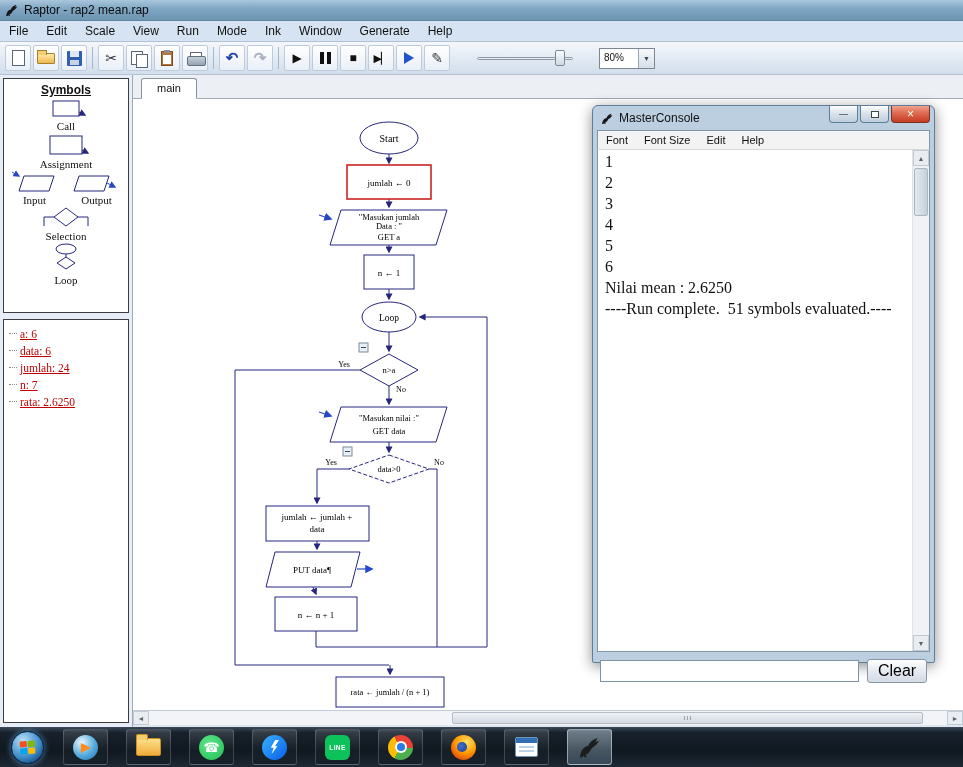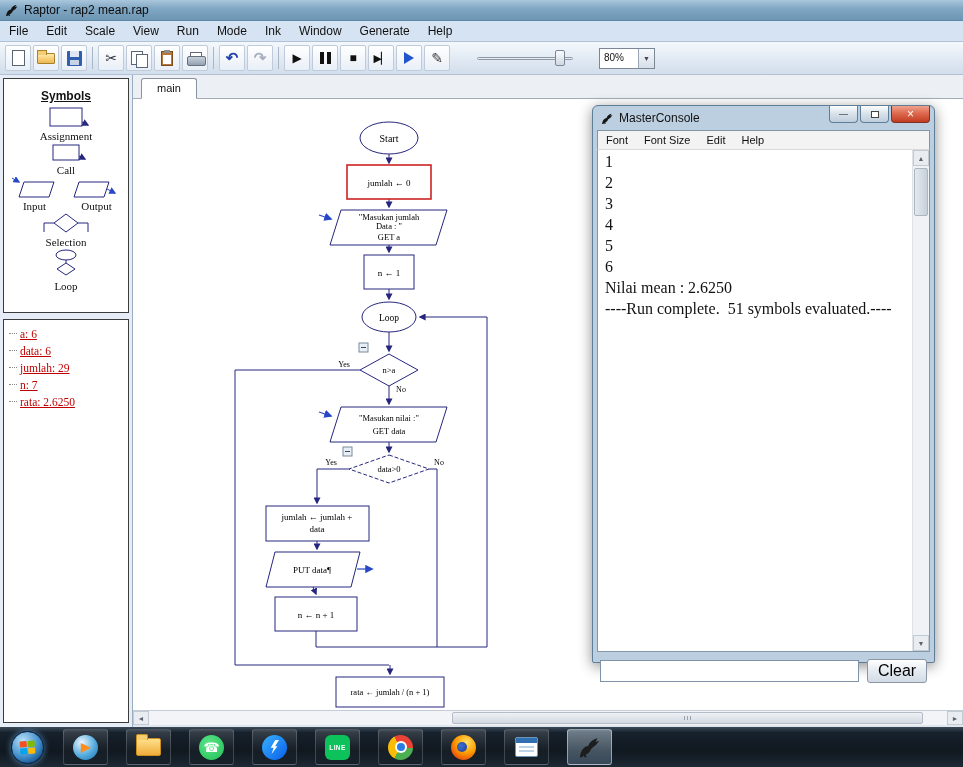--- a/index.html
+++ b/index.html
@@ -53,21 +53,21 @@
   .slider { width:96px; height:20px; margin:0 10px 0 26px; position:relative; }
   .slider .groove { position:absolute; left:0; right:0; top:9px; height:3px; background:#e9edf2; border:1px solid #8e99a8; border-radius:2px; }
   .slider .thumb { position:absolute; left:78px; top:2px; width:10px; height:16px; background:linear-gradient(#fbfcfe,#cfd8e2); border:1px solid #7b8794; border-radius:2px; }
   .combo { width:56px; height:21px; display:flex; border:1px solid #7b8794; background:#fff; margin-left:16px; }
   .combo .val { flex:1; font-size:10px; padding:3px 0 0 4px; }
   .combo .drop { width:16px; background:linear-gradient(#f6f9fc,#d6dfe9); border-left:1px solid #9aa6b4; font-size:7px; color:#445; display:flex; align-items:center; justify-content:center; }
 
   
   .sidebar { position:absolute; left:0; top:75px; width:133px; height:652px; background:#e6edf6; border-right:1px solid #9aacc0; padding:3px; }
   .panel { background:#fff; border:1px solid #3c3c3c; }
-  .sym-panel { height:235px; text-align:center; padding-top:10px; overflow:hidden; }
+  .sym-panel { height:235px; text-align:center; padding-top:4px; overflow:hidden; }
   .sym-title { font-weight:bold; text-decoration:underline; font-size:12px; margin-bottom:1px; }
   .sym { display:block; margin:0 auto; }
   .sym-label { font-family:"Liberation Serif",serif; font-size:11px; line-height:12px; }
   .sym-duo { display:flex; justify-content:space-around; }
   .watch-panel { margin-top:6px; height:404px; padding:5px 2px; }
   .watch-item { font-family:"Liberation Serif",serif; font-size:11.5px; color:#c00000; padding:2.5px 0 2.5px 3px; display:flex; align-items:center; text-align:left;text-decoration:underline; }
   .tw { width:8px; border-top:1px dotted #8a8a8a; margin-right:3px; flex:none; }
 
   
   .main-col { position:absolute; left:133px; top:75px; width:830px; height:652px; }
@@ -241,32 +241,32 @@
       <span class="drop">
           <span>▼</span>
         </span>
     </div>
   </div>
 
   <div class="sidebar">
     <div class="panel sym-panel">
       <div class="sym-title">Symbols</div>
       <div>
+        <svg class="sym" width="60" height="22">
+          <rect x="17" y="3" width="26" height="15" fill="#fff" stroke="#26267e"></rect>
+          <path d="M43 14 l6 3" stroke="#26267e" fill="none" marker-end="url(#arr)"></path>
+        </svg>
+        <div class="sym-label">Call</div>
+      </div>
+      <div>
         <svg class="sym" width="60" height="26">
           <rect x="14" y="4" width="32" height="18" fill="#fff" stroke="#26267e"></rect>
           <path d="M46 18 l6 3" stroke="#26267e" fill="none" marker-end="url(#arr)"></path>
         </svg>
         <div class="sym-label">Assignment</div>
-      </div>
-      <div>
-        <svg class="sym" width="60" height="22">
-          <rect x="17" y="3" width="26" height="15" fill="#fff" stroke="#26267e"></rect>
-          <path d="M43 14 l6 3" stroke="#26267e" fill="none" marker-end="url(#arr)"></path>
-        </svg>
-        <div class="sym-label">Call</div>
       </div>
       <div class="sym-duo">
         <div>
           <svg class="sym" width="50" height="24">
             <path d="M2 2 l7 4" stroke="#2746c8" fill="none" marker-end="url(#arrb)"></path>
             <polygon points="14,6 44,6 39,21 9,21" fill="#fff" stroke="#26267e"></polygon>
           </svg>
           <div class="sym-label">Input</div>
         </div>
         <div>
@@ -298,21 +298,21 @@
       <div class="watch-item">
           <span class="tw"></span>
           <span>a: 6</span>
         </div>
       <div class="watch-item">
           <span class="tw"></span>
           <span>data: 6</span>
         </div>
       <div class="watch-item">
           <span class="tw"></span>
-          <span>jumlah: 29</span>
+          <span>jumlah: 24</span>
         </div>
       <div class="watch-item">
           <span class="tw"></span>
           <span>n: 7</span>
         </div>
       <div class="watch-item">
           <span class="tw"></span>
           <span>rata: 2.6250</span>
         </div>
     </div>

